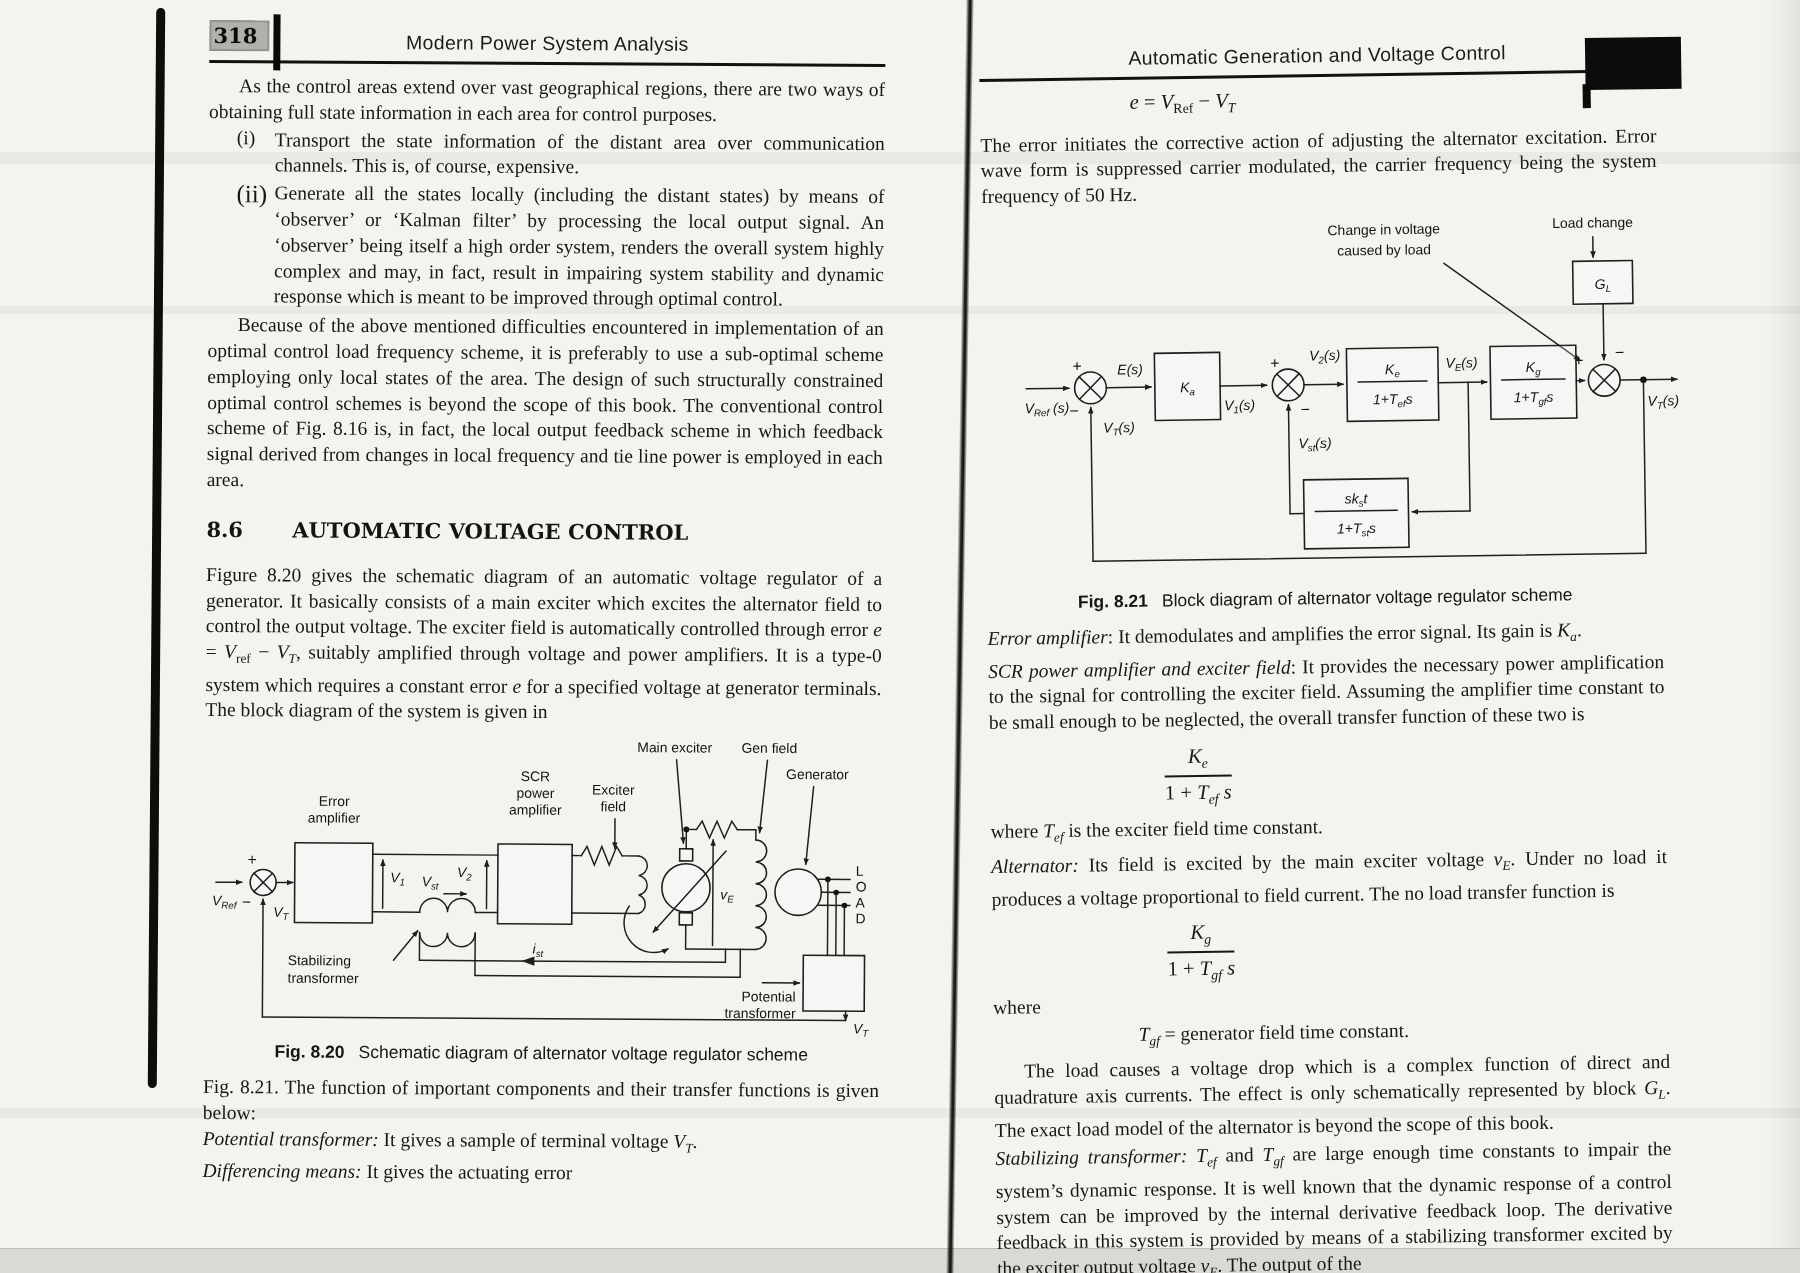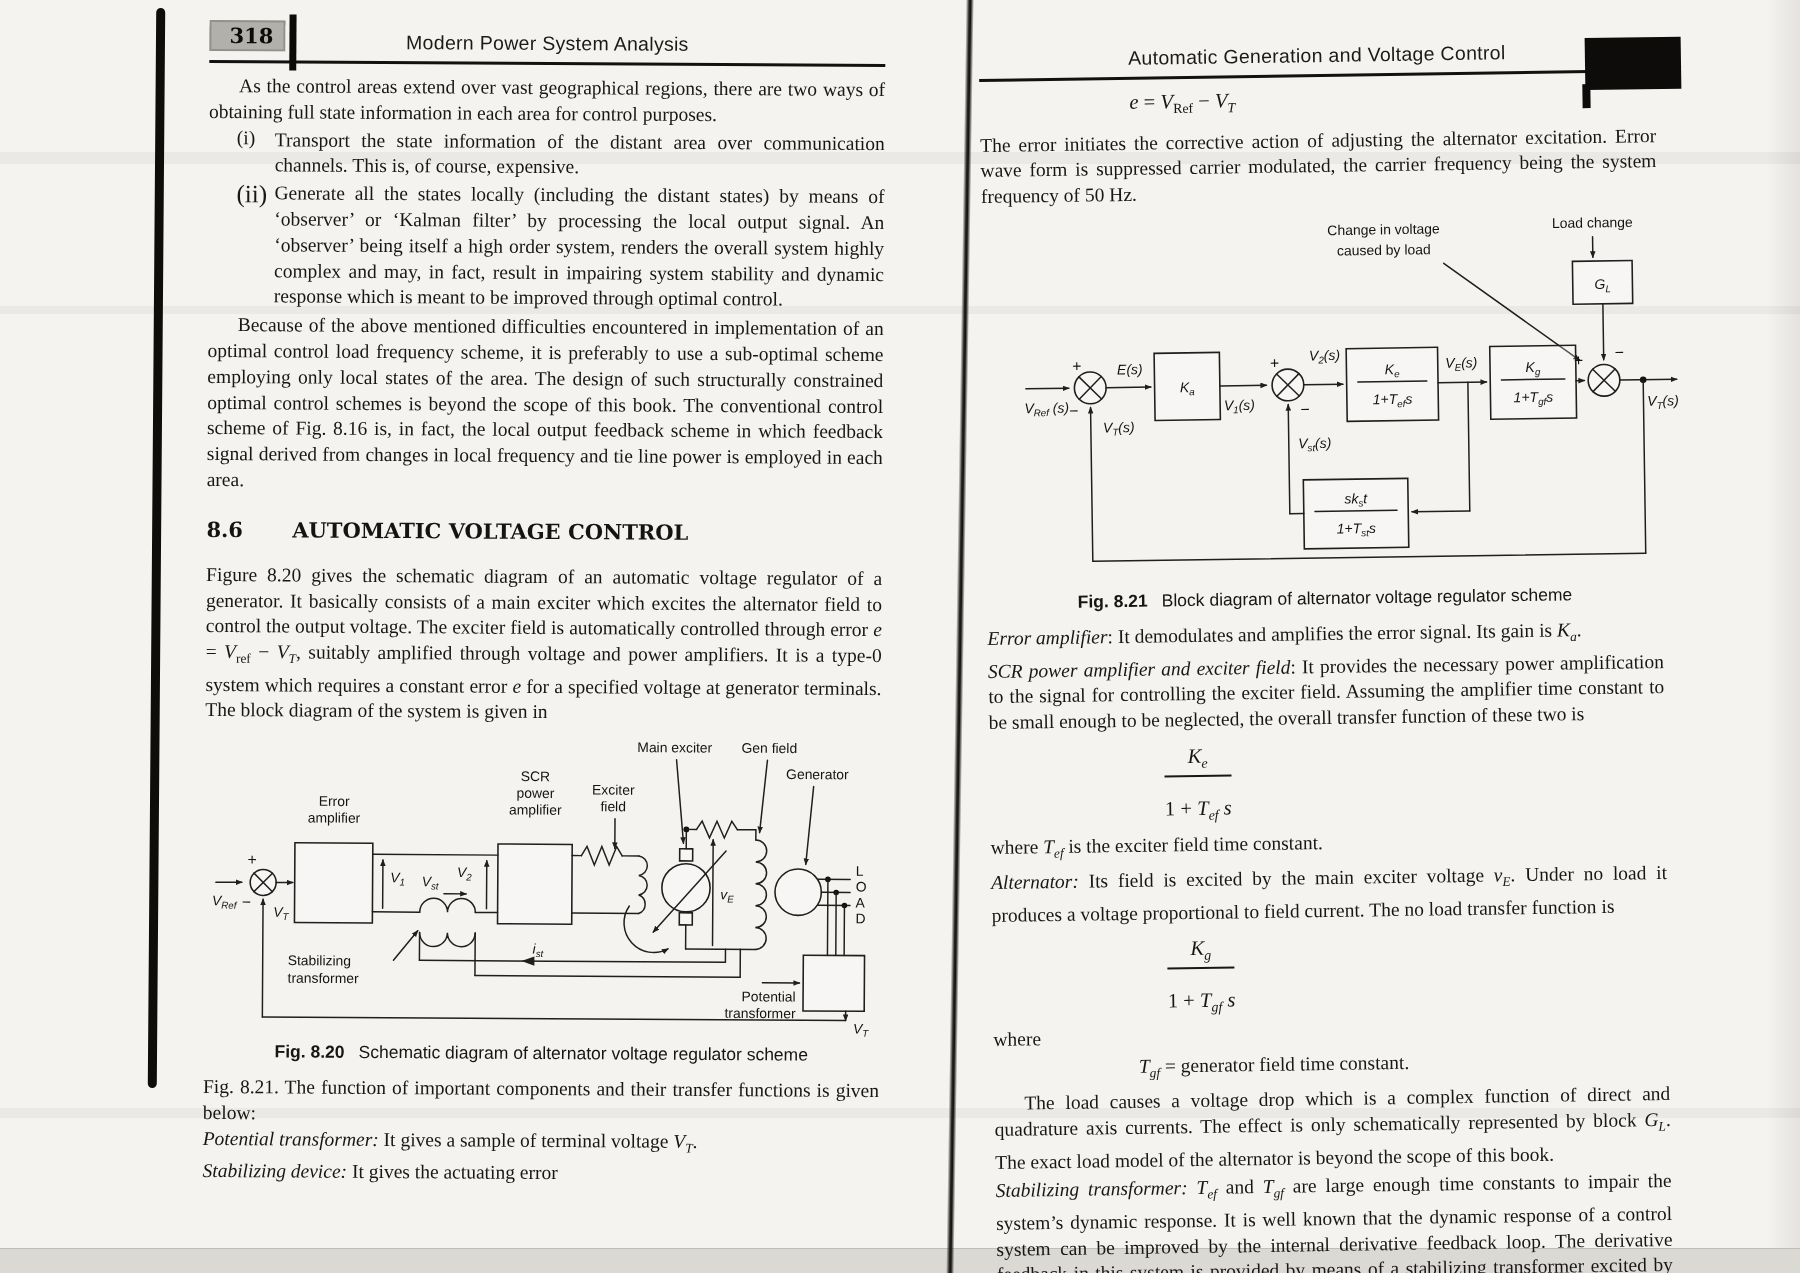--- a/index.html
+++ b/index.html
@@ -16,40 +16,40 @@
          background:linear-gradient(90deg,rgba(30,30,30,0),#272522 40%,#14130f 60%,rgba(30,30,30,0));}
 
   .page{position:absolute;}
   .page-left{left:206px;top:18px;width:676px;transform:rotate(.35deg);}
   .page-right{left:988px;top:30px;width:676px;transform:rotate(-.85deg);}
 
   .hdr{position:relative;border-bottom:3px solid #121110;height:44px;margin-bottom:10px;}
   .hdr .title{display:block;text-align:center;font-family:"Liberation Sans",sans-serif;
               font-size:19.5px;letter-spacing:.3px;padding-top:14px;color:#1b1a19;}
   .badge{position:absolute;left:0;top:4px;background:#b2b0ab;color:#0c0b0a;
-         font-family:"DejaVu Serif",serif;font-weight:bold;font-size:21px;padding:3px 12px 3px 20px;
+         font-family:"DejaVu Serif",serif;font-weight:bold;font-size:21px;padding:3px 12px 3px 4px;
          box-shadow:0 0 0 2px rgba(90,88,84,.35) inset;}
   .badge::after{content:"";position:absolute;right:-11px;top:-6px;width:7px;height:56px;background:#0a0a09;}
   .blob{position:absolute;right:-26px;top:12px;width:96px;height:52px;background:#0d0c0b;}
   .blob::after{content:"";position:absolute;left:-3px;bottom:-18px;width:8px;height:24px;background:#0d0c0b;}
 
   p{margin:0;font-size:19.5px;line-height:25.8px;text-align:justify;}
   .sp{margin-top:3px;}
   .indent{text-indent:30px;}
   .list{position:relative;padding-left:66px;margin-top:2px;}
   .list .lbl{position:absolute;left:28px;top:0;}
   .sec{margin:24px 0 20px;font-family:"DejaVu Serif",serif;font-weight:bold;font-size:21px;color:#151413;}
   .sec .num{margin-right:42px;}
   .it{font-style:italic;}
   .sub{font-size:68%;vertical-align:-0.35em;}
   .eq{margin:4px 0 8px;padding-left:150px;font-size:20.5px;text-align:left;}
   .fracwrap{margin:12px 0 8px;padding-left:175px;text-align:left;}
   .frac{display:inline-block;text-align:center;font-size:20.5px;}
   .frac .num{display:block;padding:0 12px 3px;border-bottom:2px solid #181716;}
-  .frac .den{display:block;padding-top:20px;}
+  .frac .den{display:block;padding-top:4px;}
   .tgf{padding-left:145px;text-align:left;}
   .caption{text-align:center;font-family:"Liberation Sans",sans-serif;font-size:17.5px;margin:4px 0 12px;color:#161514;}
   .caption .cl{font-weight:bold;margin-right:14px;}
 
   svg{display:block;}
   svg .w{stroke:#201f1e;stroke-width:1.6;fill:none;stroke-linecap:round;}
   svg .bx{stroke:#201f1e;stroke-width:1.7;fill:rgba(255,255,255,.25);}
   svg .t{font-family:"Liberation Sans",sans-serif;font-size:15px;fill:#141312;}
   svg .m{font-family:"Liberation Sans",sans-serif;font-style:italic;font-size:15px;fill:#141312;}
   svg .s{font-family:"Liberation Sans",sans-serif;font-size:17px;fill:#141312;}
@@ -220,21 +220,21 @@
         <line class="w" x1="686" y1="308" x2="57" y2="308"></line>
         <line class="w" x1="57" y1="308" x2="57" y2="181" marker-end="url(#ah1)"></line>
       </g>
     </svg>
     <div class="caption">
       <span class="cl">Fig. 8.20</span><span>Schematic diagram of alternator voltage regulator scheme</span>
     </div>
 
     <p><span>Fig. 8.21. The function of important components and their transfer functions is given below:</span></p>
     <p><span class="it">Potential transformer:</span><span>   It gives a sample of terminal voltage </span><span class="it">V</span><span class="sub it">T</span><span>.</span></p>
-    <p><span class="it">Stabilizing device:</span><span>   It gives the actuating error</span></p>
+    <p><span class="it">Differencing means:</span><span>   It gives the actuating error</span></p>
   </div>
 
   <div class="page page-right">
     <div class="hdr">
       <span class="title">Automatic Generation and Voltage Control</span>
       <span class="blob"></span>
     </div>
 
     <p class="eq"><span class="it">e</span><span> = </span><span class="it">V</span><span class="sub">Ref</span><span> − </span><span class="it">V</span><span class="sub it">T</span></p>
     <p><span>The error initiates the corrective action of adjusting the alternator excitation. Error wave form is suppressed carrier modulated, the carrier frequency being the system frequency of 50 Hz.</span></p>

